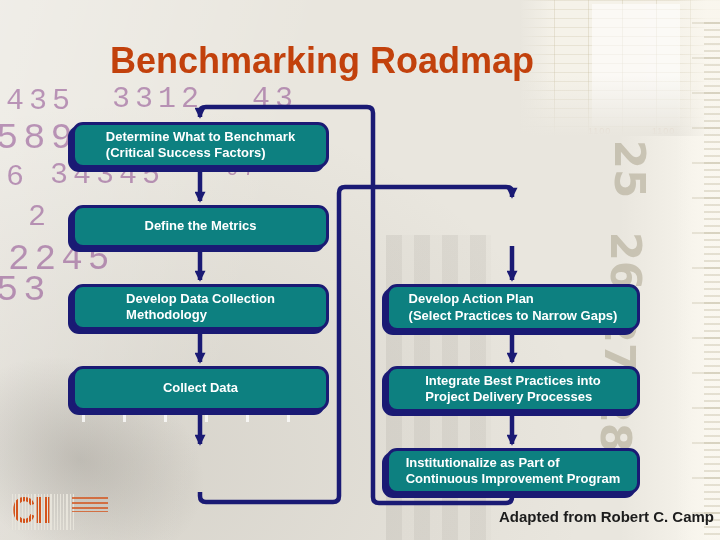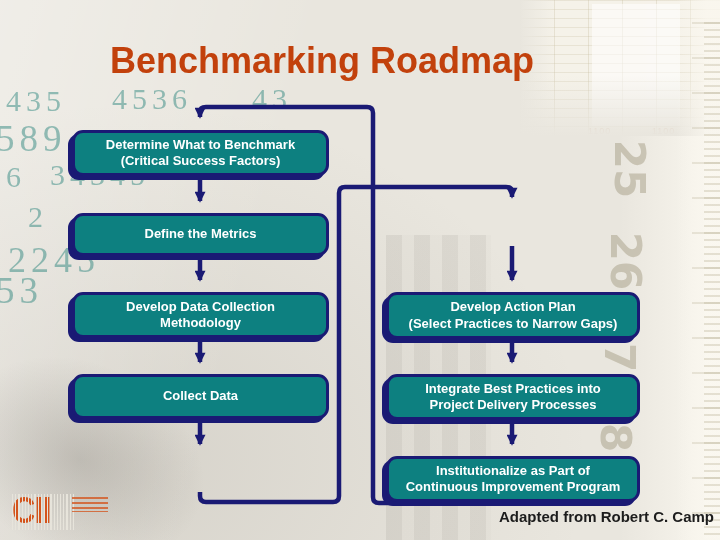--- a/index.html
+++ b/index.html
@@ -25,43 +25,43 @@
     background:linear-gradient(to bottom, rgba(233,230,222,0) 55%, #e9e6de 100%),
                linear-gradient(to right, #e9e6de 0%, rgba(233,230,222,0) 18%);}
   .ledger-cell{position:absolute;left:72px;top:4px;width:88px;height:122px;background:rgba(255,255,255,0.55);}
   .ledger-label{position:absolute;font-size:9px;color:#b4724f;opacity:0.55;letter-spacing:1px;}
   .ruler-bg{position:absolute;left:676px;top:0;width:44px;height:540px;
     background:linear-gradient(to right, rgba(250,247,239,0) 0%, rgba(250,247,239,0.8) 70%);}
   .ruler-short{position:absolute;left:704px;top:22px;width:16px;height:516px;opacity:0.6;
     background:repeating-linear-gradient(to bottom, rgba(190,182,156,0.6) 0 2px, rgba(252,250,243,0.4) 2px 7px);}
   .ruler-long{position:absolute;left:692px;top:22px;width:28px;height:516px;opacity:0.55;
     background:repeating-linear-gradient(to bottom, rgba(190,182,156,0.55) 0 2px, transparent 2px 35px);}
-  .fade-num{position:absolute;color:#0f766e;opacity:0.42;letter-spacing:5px;
-    font-family:Liberation Serif, serif;line-height:1;}
+  .fade-num{position:absolute;color:#701a75;opacity:0.42;letter-spacing:5px;
+    font-family:Liberation Mono, monospace;line-height:1;}
   .ruler-num{position:absolute;color:#a79f87;opacity:0.5;font-size:42px;font-weight:bold;
     transform:rotate(90deg);line-height:1;font-family:"DejaVu Sans", sans-serif;}
   .photo-wedge{position:absolute;left:-70px;top:310px;width:300px;height:300px;border-radius:50%;
     background:radial-gradient(closest-side, rgba(105,100,92,0.26), rgba(105,100,92,0) 72%);
     transform:rotate(25deg) scale(1.2,0.9);}
   .photo-band{position:absolute;left:386px;top:235px;width:105px;height:305px;opacity:0.9;
     background:repeating-linear-gradient(to right, rgba(125,120,112,0.14) 0 16px, rgba(125,120,112,0.03) 16px 28px);}
   .white-dashes{position:absolute;left:82px;top:413px;width:228px;height:9px;opacity:0.8;
     background:repeating-linear-gradient(to right, rgba(255,255,255,0.95) 0 3px, transparent 3px 41px);}
   
   .title{position:absolute;left:110px;top:40px;font-size:36px;font-weight:bold;color:#c2410c;
     letter-spacing:0;white-space:nowrap;}
   .attribution{position:absolute;right:6px;top:508px;font-size:15px;color:#1c1c1c;font-weight:bold;}
   
   .connectors{position:absolute;left:0;top:0;z-index:2;}
   .flow-box{position:absolute;z-index:3;box-sizing:border-box;
     background:#0d8080;border:3px solid #1a1a74;border-radius:11px;
     box-shadow:-4px 4px 0 #1a1a74;
     color:#ffffff;font-weight:bold;font-size:13px;line-height:16.5px;
-    display:flex;align-items:center;justify-content:center;text-align:center;
-    white-space:pre-line;padding:2px 6px;margin-top:8px;}
+    display:flex;align-items:center;justify-content:center;
+    white-space:pre-line;padding:2px 6px;}
   .col-l{left:72px;width:257px;}
   .col-r{left:386px;width:254px;}
   
   .cii-logo{position:absolute;left:12px;top:494px;width:110px;height:38px;z-index:3;}
   .cii-text{position:absolute;left:0;top:0;font-size:36px;line-height:34px;font-weight:bold;
     color:#d4541c;letter-spacing:-1px;transform:scaleX(0.9);transform-origin:left;}
   .cii-stripes{position:absolute;left:0;top:0;width:62px;height:36px;
     background:repeating-linear-gradient(to right, #e7e4db 0 1.3px, rgba(0,0,0,0) 1.3px 3.2px);}
   .cii-caption{position:absolute;left:60px;top:3px;width:36px;height:15px;opacity:0.85;
     background:repeating-linear-gradient(to bottom, rgba(212,84,28,0.9) 0 2.2px, transparent 2.2px 4.8px);}
@@ -82,21 +82,21 @@
   <div class="ruler-bg"></div>
   <div class="ruler-long"></div>
   <div class="ruler-short"></div>
 
   <span class="ruler-num" style="left:600px;top:148px;">25</span>
   <span class="ruler-num" style="left:596px;top:240px;">26</span>
   <span class="ruler-num" style="left:590px;top:322px;">27</span>
   <span class="ruler-num" style="left:586px;top:402px;">28</span>
 
   <span class="fade-num" style="left:6px;top:86px;font-size:30px;">435</span>
-  <span class="fade-num" style="left:112px;top:84px;font-size:30px;">4536</span>
+  <span class="fade-num" style="left:112px;top:84px;font-size:30px;">3312</span>
   <span class="fade-num" style="left:252px;top:84px;font-size:30px;">43</span>
   <span class="fade-num" style="left:-4px;top:120px;font-size:37px;">589</span>
   <span class="fade-num" style="left:6px;top:162px;font-size:30px;">6</span>
   <span class="fade-num" style="left:50px;top:160px;font-size:30px;">34345</span>
   <span class="fade-num" style="left:226px;top:160px;font-size:20px;">67</span>
   <span class="fade-num" style="left:28px;top:202px;font-size:30px;">2</span>
   <span class="fade-num" style="left:8px;top:242px;font-size:36px;">2245</span>
   <span class="fade-num" style="left:-4px;top:272px;font-size:37px;">53</span>
 
   <div class="photo-wedge"></div>

